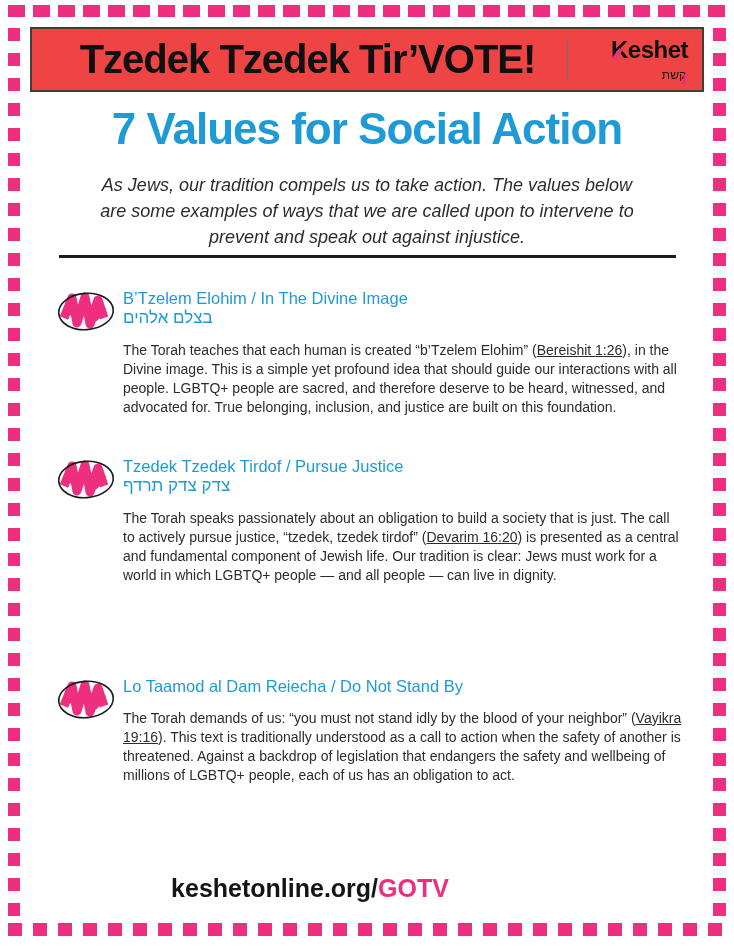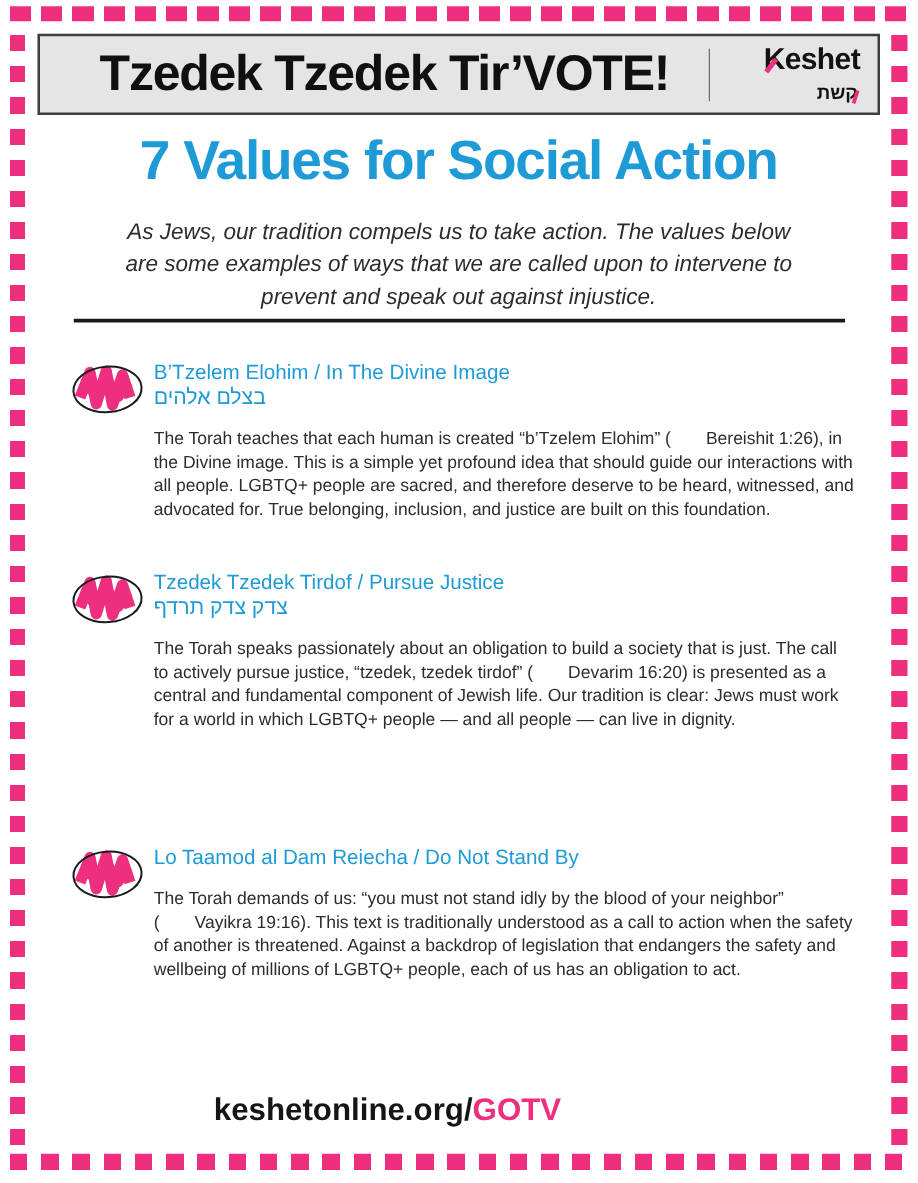--- a/index.html
+++ b/index.html
@@ -16,44 +16,44 @@
     background:repeating-linear-gradient(to right,var(--pink) 0 17px,transparent 17px 25px);}
   .b-bottom{position:absolute;top:923px;left:8px;width:718px;height:13px;
     background:repeating-linear-gradient(to right,var(--pink) 0 14px,transparent 14px 25px);}
   .b-left{position:absolute;left:8px;top:28px;width:12px;height:888px;
     background:repeating-linear-gradient(to bottom,var(--pink) 0 13px,transparent 13px 25px);}
   .b-right{position:absolute;left:713px;top:28px;width:13px;height:888px;
     background:repeating-linear-gradient(to bottom,var(--pink) 0 13px,transparent 13px 25px);}
 
   
   .banner{position:absolute;left:30px;top:27px;width:674px;height:65px;box-sizing:border-box;
-    background:#e5e5e5;border:2px solid #3E3E3E;display:flex;align-items:center;padding:0 14px 0 20px;}
+    background:#ef4444;border:2px solid #3E3E3E;display:flex;align-items:center;padding:0 14px 0 20px;}
   .banner-title{flex:1;text-align:center;font-size:40px;font-weight:bold;letter-spacing:-1px;color:#101010;}
   .banner-sep{width:1px;height:42px;background:#6f6f6f;margin:0 16px 0 4px;}
   .logo{width:104px;text-align:right;line-height:1;}
   .logo-en{position:relative;display:inline-block;font-weight:bold;font-size:24px;letter-spacing:-0.5px;color:#121212;}
   .k-slash{position:absolute;left:4px;top:10px;width:4px;height:13px;background:var(--pink);transform:rotate(38deg);}
-  .logo-he{position:relative;display:inline-block;font-weight:bold;font-size:15px;color:#121212;margin-top:7px;padding-right:2px;}
+  .logo-he{position:relative;display:inline-block;font-weight:normal;font-size:12px;color:#121212;margin-top:7px;padding-right:2px;}
   .q-slash{position:absolute;right:2px;top:5px;width:3px;height:11px;background:var(--pink);transform:rotate(18deg);}
 
   
   h1{position:absolute;top:104px;left:0;width:734px;margin:0;text-align:center;
     font-size:44px;letter-spacing:-1px;color:var(--blue);font-weight:bold;}
   .intro{position:absolute;top:172px;left:97px;width:540px;margin:0;text-align:center;
     font-size:18px;line-height:26px;color:var(--ink);font-style:italic;}
   .rule{position:absolute;top:255px;left:59px;width:617px;height:3px;background:#1A1A1A;}
 
   
   .value{position:absolute;left:57px;width:622px;display:flex;gap:8px;}
   .scribble{width:58px;height:44px;flex-shrink:0;margin-top:2px;color:var(--pink);}
   .sec-text{flex:1;}
   .sec-heading{color:var(--blue);font-weight:normal;font-size:16.5px;line-height:20px;}
   .sec-hebrew{color:var(--blue);font-weight:normal;font-size:17px;line-height:20px;text-align:left;}
   .sec-body{margin:13px 0 0 0;font-size:14px;line-height:19px;color:var(--ink);width:560px;}
-  .ref{color:var(--ink);cursor:pointer;margin-left:28px;}
+  .ref{color:var(--ink);text-decoration:underline;cursor:pointer;}
 
   
   .footer{position:absolute;top:874px;left:0;width:620px;text-align:center;
     font-size:25px;font-weight:bold;color:#151515;cursor:pointer;}
   .footer .pink{color:var(--pink);}
 </style>
 </head>
 <body>
 
 <div id="page">

